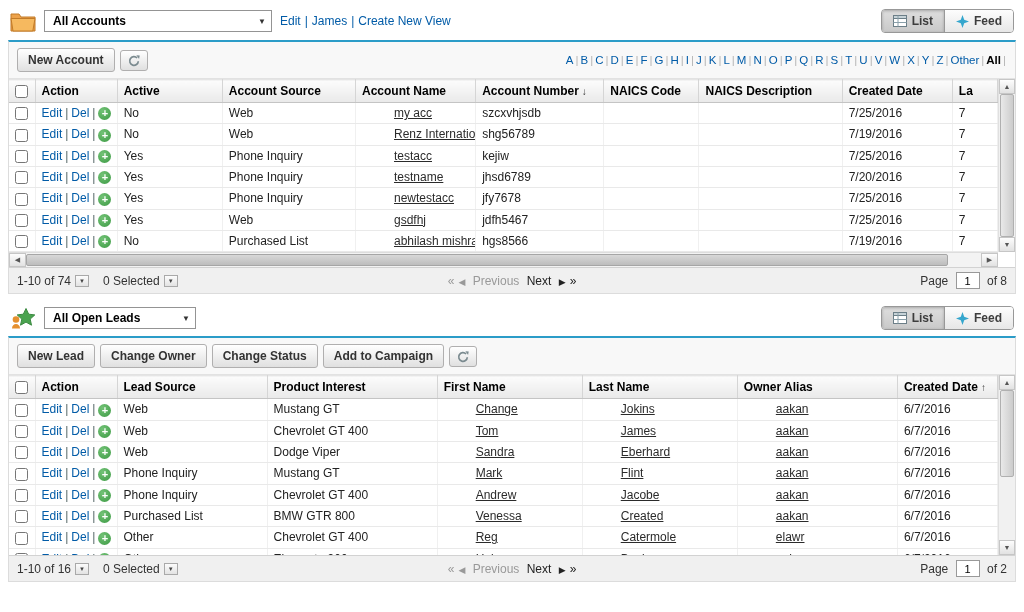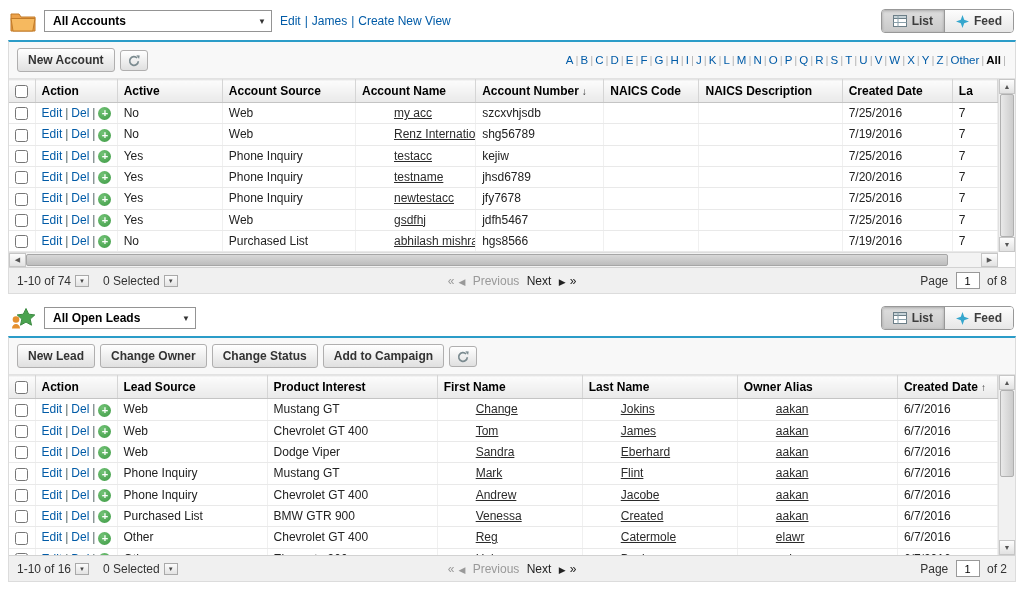--- a/index.html
+++ b/index.html
@@ -404,21 +404,21 @@
                   <td>Chevrolet GT 400</td>
                   <td><a class="name-lnk">Andrew</a></td>
                   <td><a class="name-lnk">Jacobe</a></td>
                   <td><a class="name-lnk">aakan</a></td>
                   <td>6/7/2016</td>
                 </tr>
                 <tr>
                   <td class="cb-cell"><input type="checkbox" style=""></td>
                   <td><a class="lnk">Edit</a><span class="act-sep">|</span><a class="lnk">Del</a><span class="act-sep">|</span><span class="plus">+</span></td>
                   <td>Purchased List</td>
-                  <td>BMW GTR 900</td>
+                  <td>BMW GTR 800</td>
                   <td><a class="name-lnk">Venessa</a></td>
                   <td><a class="name-lnk">Created</a></td>
                   <td><a class="name-lnk">aakan</a></td>
                   <td>6/7/2016</td>
                 </tr>
                 <tr>
                   <td class="cb-cell"><input type="checkbox" style=""></td>
                   <td><a class="lnk">Edit</a><span class="act-sep">|</span><a class="lnk">Del</a><span class="act-sep">|</span><span class="plus">+</span></td>
                   <td>Other</td>
                   <td>Chevrolet GT 400</td>

